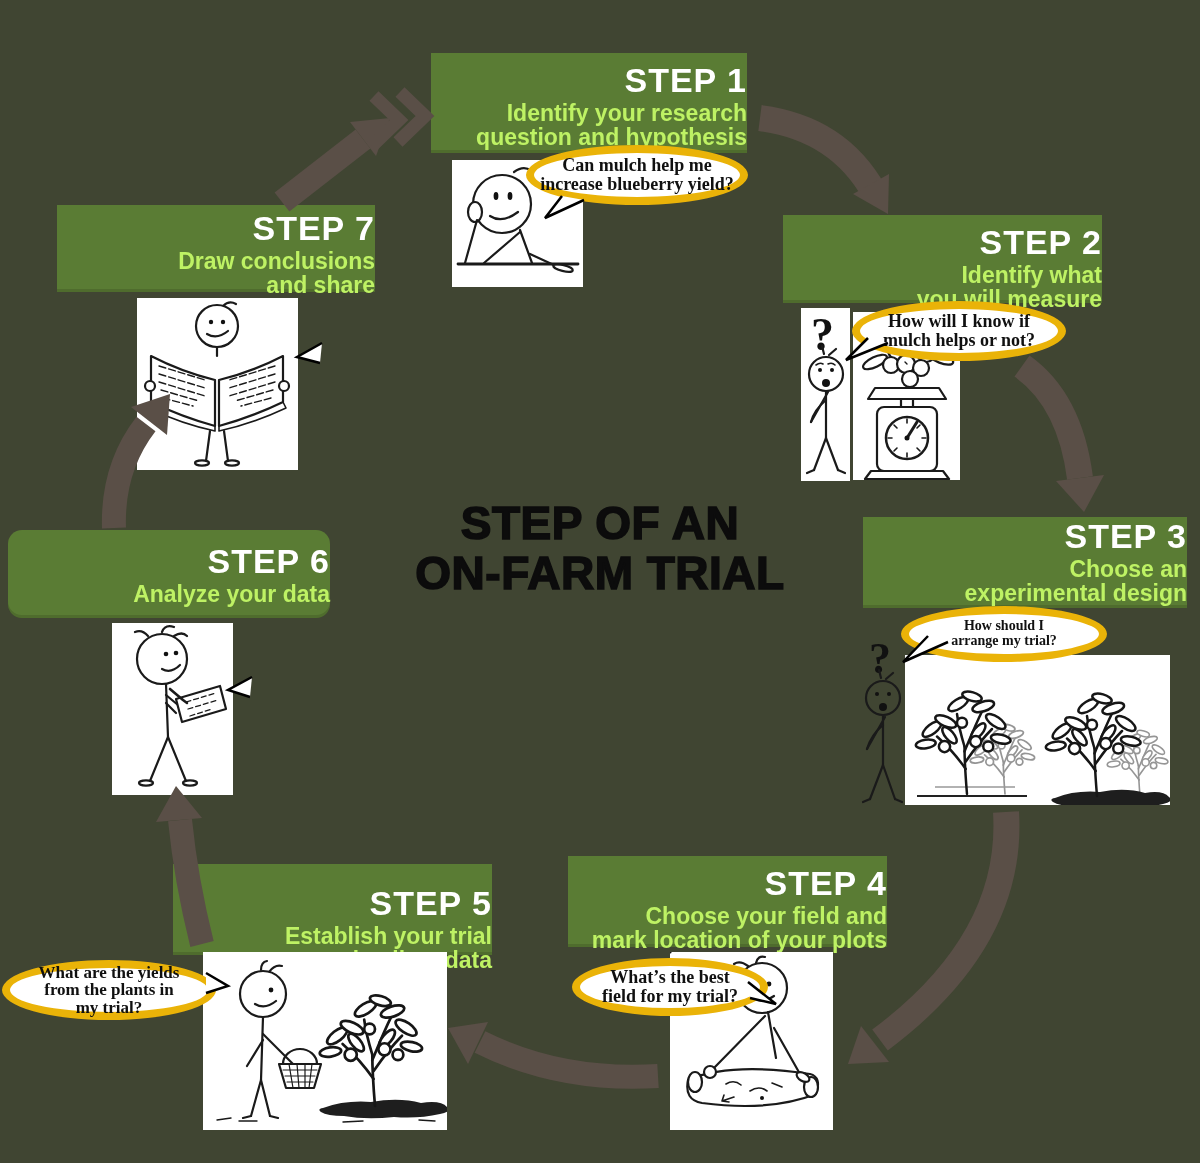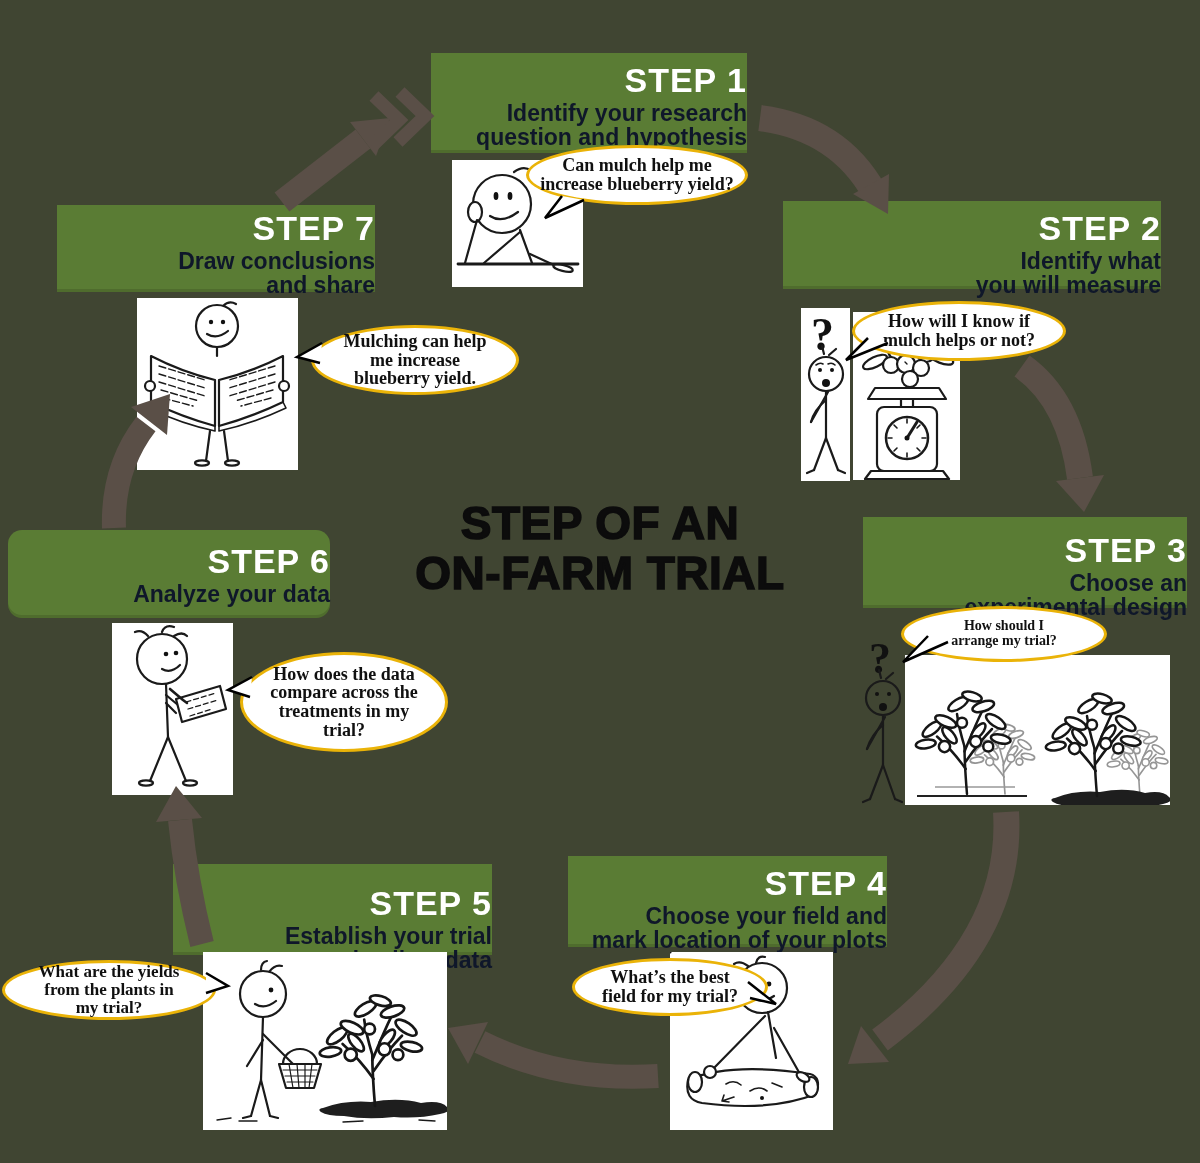--- a/index.html
+++ b/index.html
@@ -6,43 +6,43 @@
   .canvas{position:relative;width:1200px;height:1163px;background:#404532;overflow:hidden;
           font-family:"Liberation Sans",sans-serif;}
   
   .main-title{position:absolute;left:385px;top:498px;width:430px;text-align:center;
               color:#0c0c0c;font-weight:bold;font-size:46px;line-height:50px;
               letter-spacing:.5px;-webkit-text-stroke:1.6px #0c0c0c;z-index:1;}
   
   .step-box{position:absolute;background:#5a7c34;box-sizing:border-box;text-align:right;
             z-index:2;box-shadow:inset 0 -3px 0 rgba(0,0,0,.12);padding-top:8px;}
   .step-label{color:#ffffff;font-weight:bold;font-size:34px;line-height:1.12;letter-spacing:1px;}
-  .step-sub{color:#0f172a;font-weight:bold;font-size:23px;line-height:1.06;white-space:pre-line;margin-top:2px;}
+  .step-sub{color:#bef264;font-weight:bold;font-size:23px;line-height:1.06;white-space:pre-line;margin-top:2px;}
   #box1{left:431px;top:53px;width:316px;height:100px;}
-  #box2{left:783px;top:201px;width:378px;height:88px;}
-  #box3{left:863px;top:517px;width:324px;height:91px;padding-top:14px;}
+  #box2{left:783px;top:215px;width:319px;height:88px;}
+  #box3{left:863px;top:517px;width:324px;height:91px;padding-top:0;}
   #box4{left:568px;top:856px;width:319px;height:91px;}
   #box5{left:173px;top:864px;width:319px;height:91px;padding-top:20px;}
   #box6{left:8px;top:530px;width:322px;height:88px;padding-top:12px;border-radius:14px;}
   #box7{left:57px;top:205px;width:318px;height:87px;padding-top:4px;}
   
   .panel{position:absolute;background:#ffffff;z-index:2;}
   .transparent-fig{position:absolute;z-index:2;background:transparent;}
   #fig1{left:452px;top:160px;width:131px;height:127px;}
   #fig2a{left:801px;top:308px;width:49px;height:173px;}
   #fig2b{left:853px;top:312px;width:107px;height:168px;}
   #fig3{left:905px;top:655px;width:265px;height:150px;}
   #fig3q{left:855px;top:633px;width:55px;height:175px;}
   #fig4{left:670px;top:952px;width:163px;height:178px;}
   #fig5{left:203px;top:952px;width:244px;height:178px;}
   #fig6{left:112px;top:623px;width:121px;height:172px;}
   #fig7{left:137px;top:298px;width:161px;height:172px;}
   .panel svg,.transparent-fig svg{display:block;width:100%;height:100%;}
   
-  .bubble{position:absolute;background:#fff;border:3px solid #eab308;border-radius:50%;
+  .bubble{position:absolute;background:#fff;border:8px solid #eab308;border-radius:50%;
           display:flex;align-items:center;justify-content:center;text-align:center;
           font-family:"Liberation Serif",serif;font-weight:bold;color:#101010;
           white-space:pre-line;z-index:5;box-sizing:border-box;line-height:1.04;}
   #bub1{left:526px;top:145px;width:222px;height:60px;font-size:18px;}
   #bub2{left:852px;top:301px;width:214px;height:60px;font-size:18px;}
   #bub3{left:901px;top:606px;width:206px;height:56px;font-size:14px;text-align:center;}
   #bub4{left:572px;top:958px;width:196px;height:58px;font-size:18px;}
   #bub5{left:2px;top:960px;width:214px;height:60px;font-size:17px;}
   #bub6{left:240px;top:652px;width:208px;height:100px;font-size:18px;}
   #bub7{left:311px;top:325px;width:208px;height:70px;font-size:18px;}
@@ -341,27 +341,20 @@
 increase blueberry yield?</div>
   <div class="bubble" id="bub2">How will I know if
 mulch helps or not?</div>
   <div class="bubble" id="bub3">How should I
 arrange my trial?</div>
   <div class="bubble" id="bub4">What’s the best
 field for my trial?</div>
   <div class="bubble" id="bub5">What are the yields
 from the plants in
 my trial?</div>
-  <div class="bubble" id="bub6">How does the data
-compare across the
-treatments in my
-trial?</div>
-  <div class="bubble" id="bub7">Mulching can help
-me increase
-blueberry yield.</div>
 
   <svg class="tail-layer" width="1200" height="1163" viewBox="0 0 1200 1163">
     <g fill="#ffffff" stroke="#000" stroke-width="2.5">
       <path d="M562,196 L545,218 L584,200"></path>
       <path d="M868,338 L846,360 L888,343"></path>
       <path d="M928,636 L903,662 L948,642"></path>
       <path d="M748,982 L776,1004 L750,998"></path>
       <path d="M206,973 L228,986 L206,993"></path>
       <path d="M252,677 L228,690 L250,697"></path>
       <path d="M322,343 L297,357 L320,363"></path>

